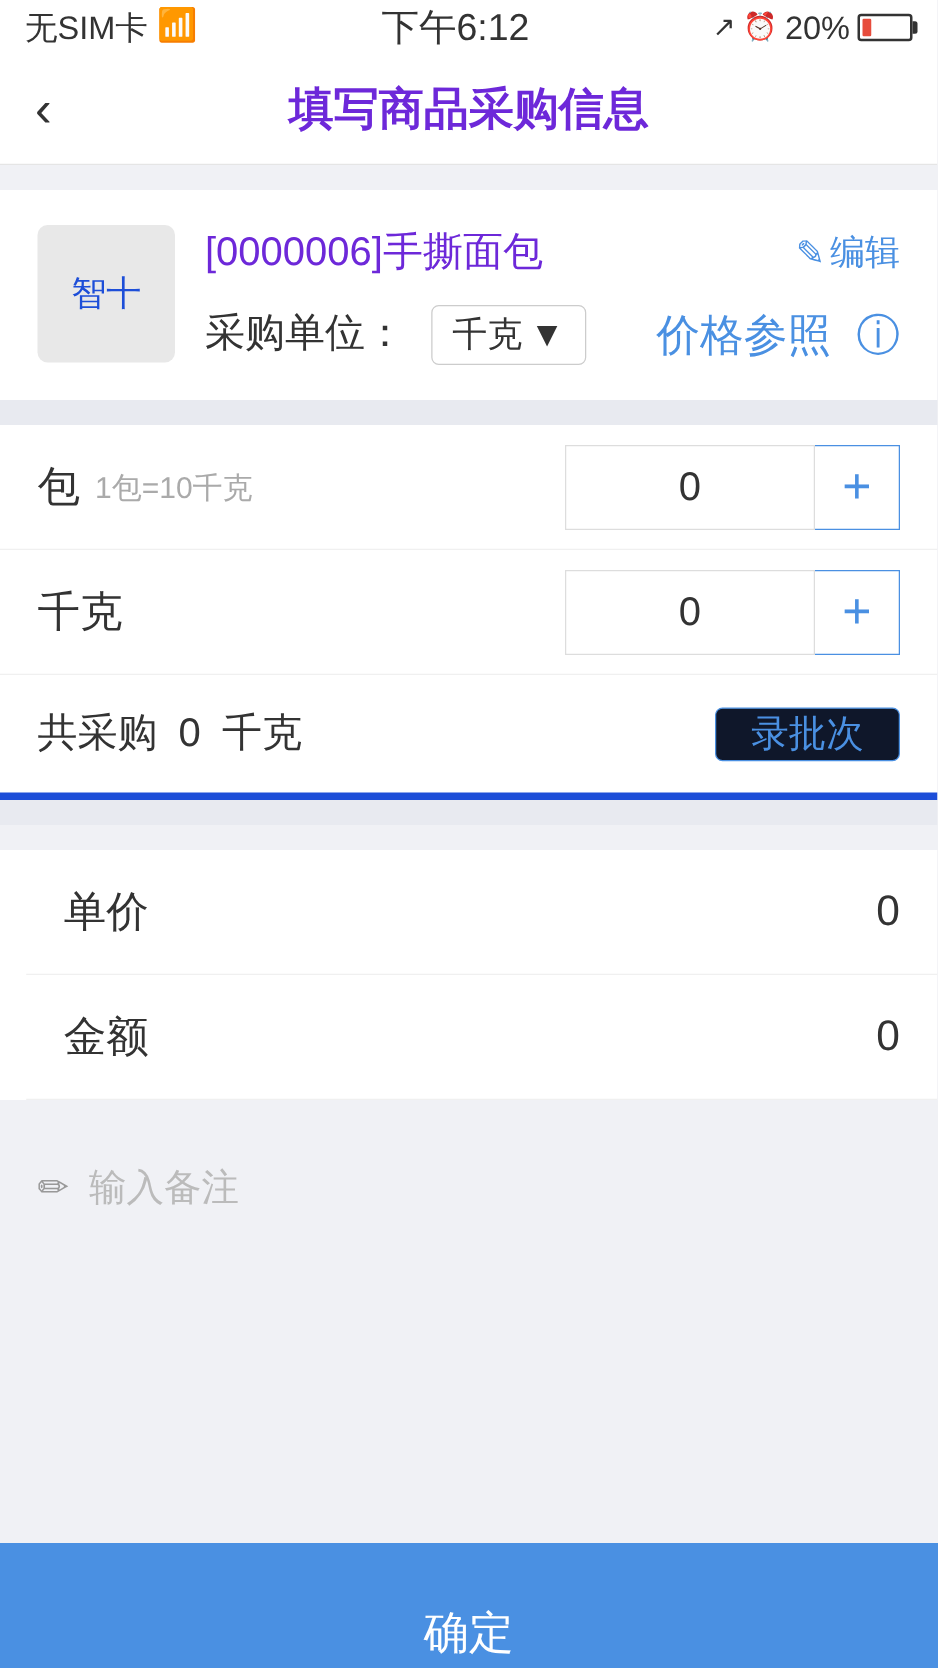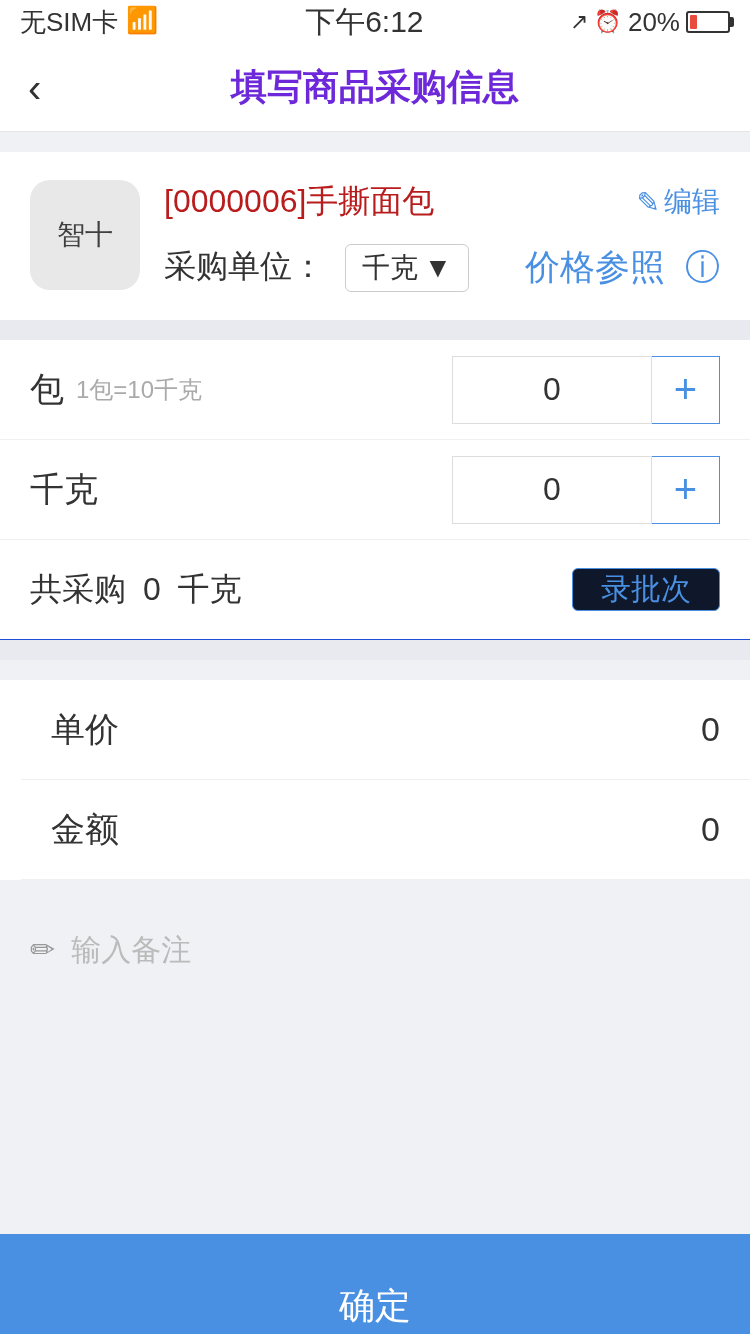--- a/index.html
+++ b/index.html
@@ -71,40 +71,40 @@
       background: #fff;
       margin-top: 20px;
       padding: 28px 30px;
       display: flex;
       align-items: flex-start;
       gap: 24px;
     }
     .product-thumb {
       width: 110px; height: 110px;
       background: #e8e8e8;
-      border-radius: 20px;
+      border-radius: 8px;
       display: flex; align-items: center; justify-content: center;
       flex-shrink: 0;
-      color: #404040; font-size: 28px;
+      color: #1d4ed8; font-size: 28px;
     }
     .product-info { flex: 1; }
     .product-name-row {
       display: flex; justify-content: space-between; align-items: center;
       margin-bottom: 20px;
     }
     .product-name {
-      font-size: 32px; color: #b91c1c; font-weight: 500; text-align: center;
+      font-size: 32px; color: #6d28d9; font-weight: 500; text-align: center;
     }
     .product-edit {
       font-size: 28px; color: #4a90e2;
       display: flex; align-items: center; gap: 4px;
       cursor: pointer;
     }
     .product-unit-row {
-      display: flex; align-items: flex-start; justify-content: space-between;
+      display: flex; align-items: center; justify-content: space-between;
     }
     .unit-select {
       border: 1px solid #ccc;
       border-radius: 6px;
       padding: 4px 16px;
       font-size: 28px;
       color: #333;
       background: #fff;
       display: inline-flex; align-items: center; gap: 6px;
       margin-left: 12px;
@@ -157,21 +157,21 @@
       display: flex; align-items: center; justify-content: center;
       cursor: pointer;
     }
 
     
     .summary-row {
       display: flex; align-items: center;
       padding: 0 30px;
       height: 100px;
       background: #fff;
-      border-bottom: 1px solid #1d4ed8;
+      border-bottom: 6px solid #1d4ed8;
     }
     .summary-text { font-size: 32px; color: #333; }
     .record-btn {
       margin-left: auto;
       border: 1px solid #4a90e2;
       color: #4a90e2;
       background: #0f172a;
       padding: 0 28px;
       font-size: 30px;
       border-radius: 6px;

